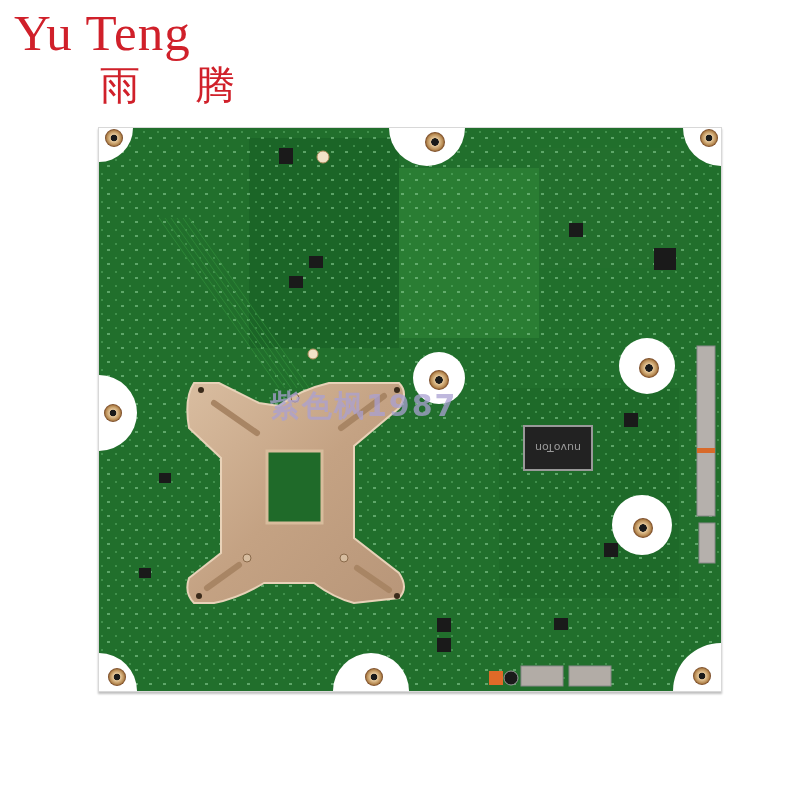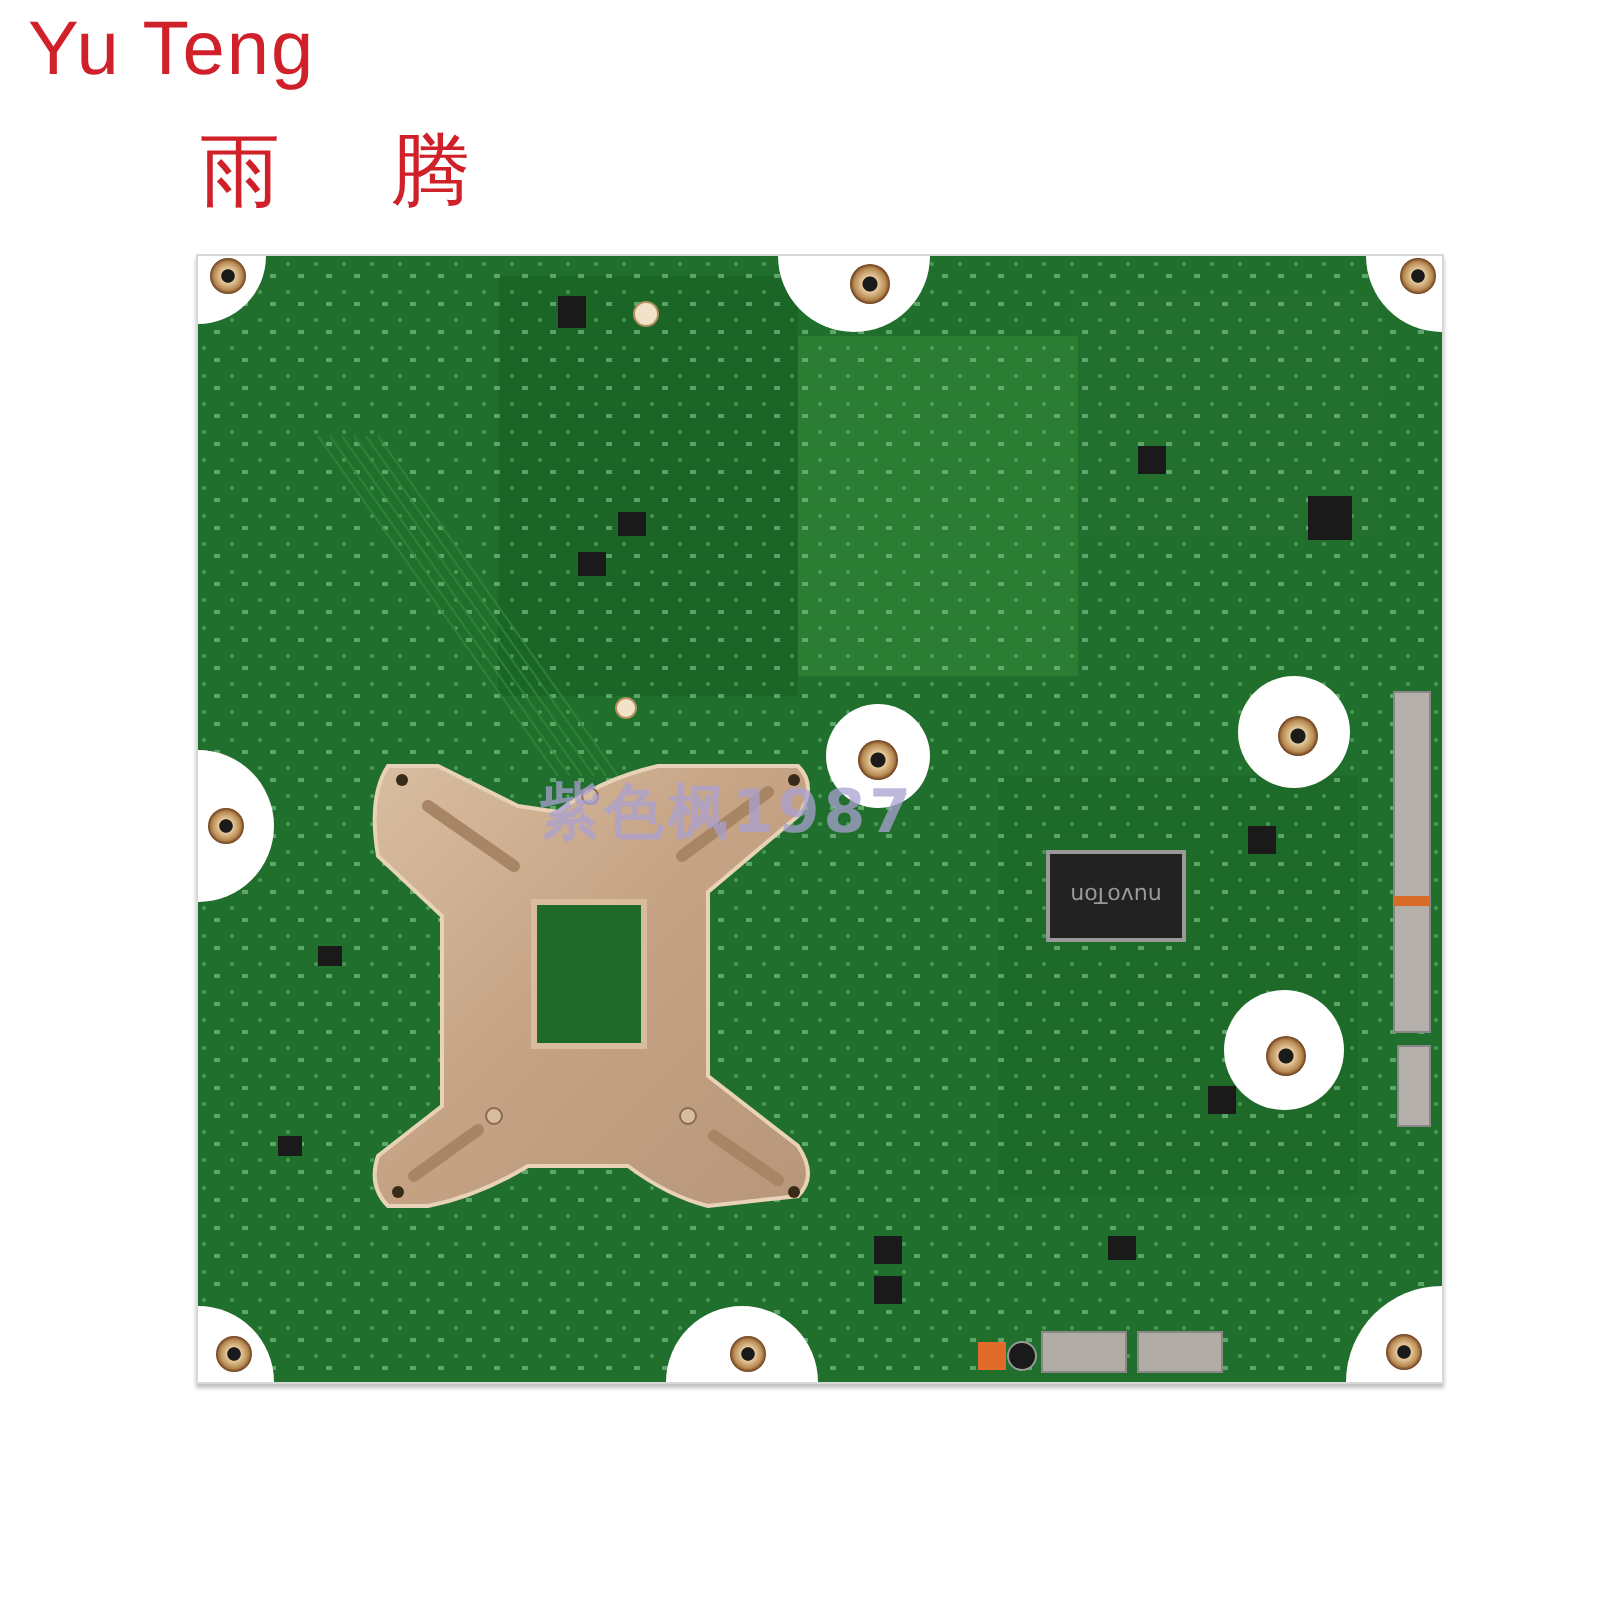--- a/index.html
+++ b/index.html
@@ -1,17 +1,17 @@
 <!DOCTYPE html>
 <html><head>
 <meta charset="utf-8">
 <style>
   html,body{margin:0;padding:0;}
   body{width:800px;height:800px;background:#ffffff;position:relative;overflow:hidden;font-family:"DejaVu Serif",serif;}
-  .brand-en{position:absolute;left:14px;top:4px;font-family:Liberation Sans, sans-serif;font-size:38px;color:#d0202a;letter-spacing:1px;}
+  .brand-en{position:absolute;left:14px;top:4px;font-family:Liberation Serif, serif;font-size:51px;color:#d0202a;letter-spacing:1px;}
   .brand-cn{position:absolute;left:100px;top:58px;font-family:Liberation Sans, sans-serif;font-size:40px;color:#d0202a;letter-spacing:22px;}
   .board{position:absolute;left:98px;top:127px;width:622px;height:563px;background:#1f6e2a;border:1px solid #d8d8d8;box-shadow:0 2px 2px rgba(0,0,0,0.25);overflow:hidden;}
   .board svg{position:absolute;left:0;top:0;}
   .watermark{position:absolute;left:270px;top:386px;font-family:"DejaVu Sans","Liberation Sans",sans-serif;font-size:30px;font-weight:bold;color:rgba(170,160,210,0.75);letter-spacing:2px;}
 </style>
 </head>
 <body>
 
 <div class="brand-en">Yu Teng</div>
 <div class="brand-cn">雨 腾</div>

